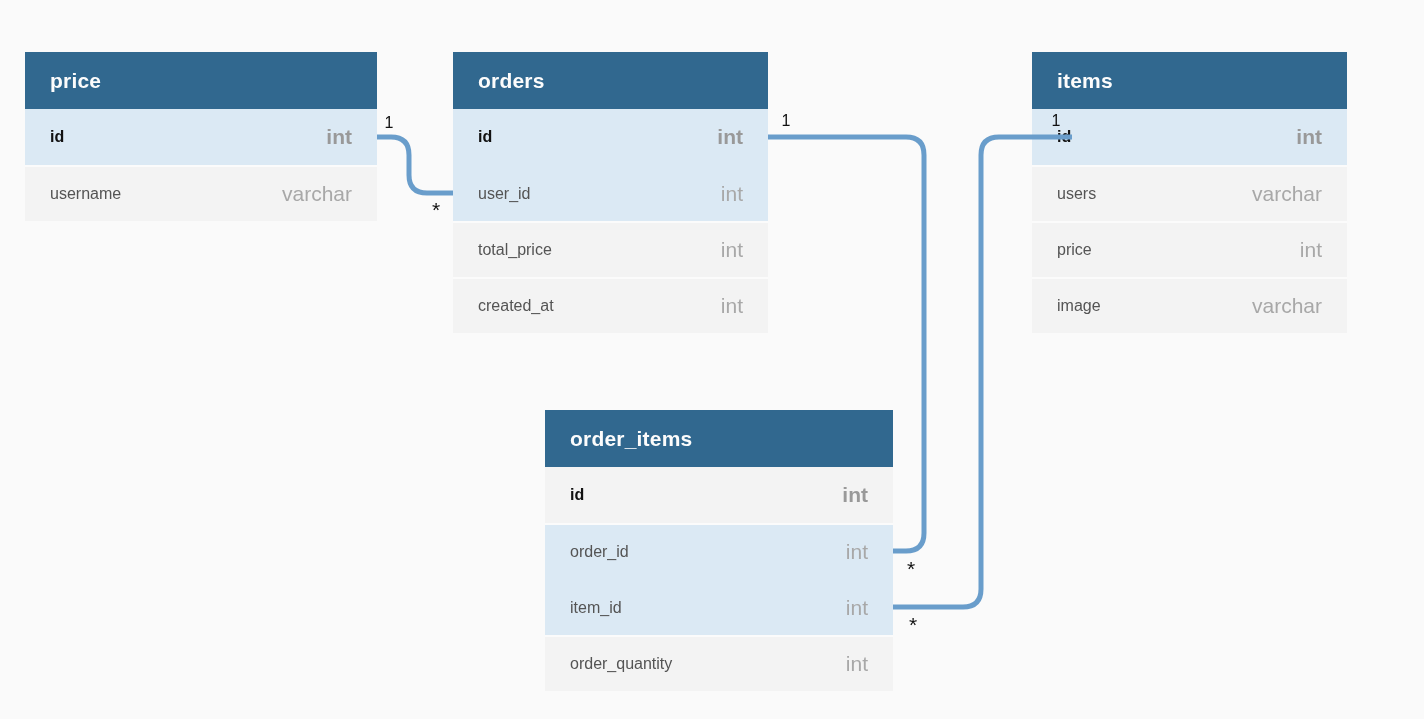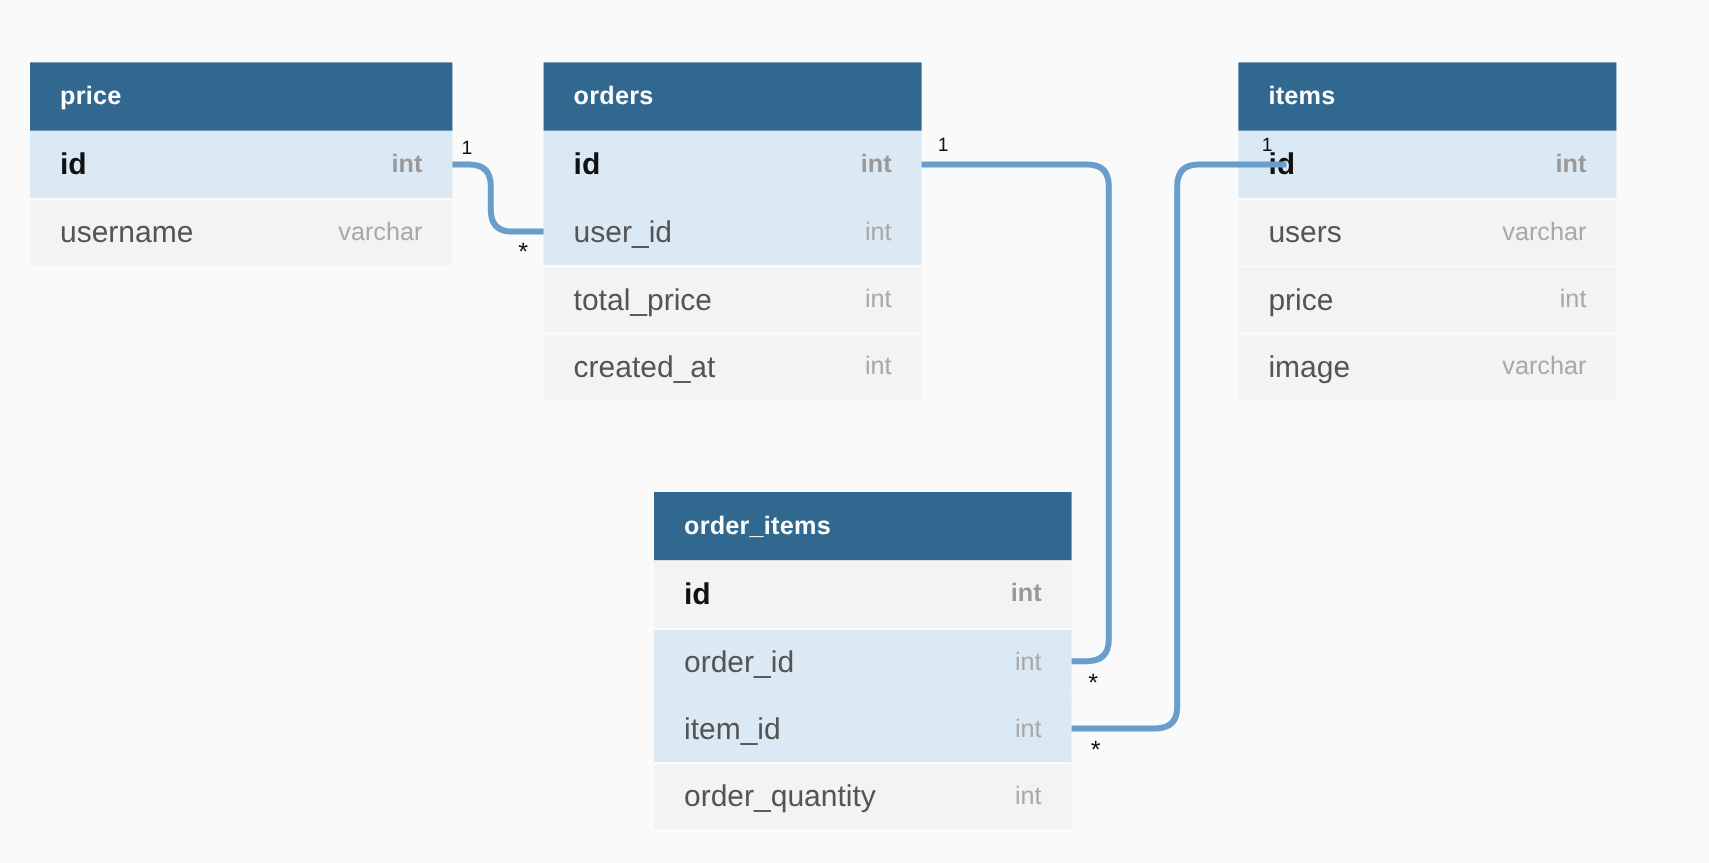--- a/index.html
+++ b/index.html
@@ -50,21 +50,21 @@
     background: var(--row-bg);
     display: flex;
     align-items: center;
     justify-content: space-between;
     padding: 0 25px;
   }
   .field + .field { border-top: 2px solid var(--row-sep); text-align: center; }
   .field.hl { background: var(--row-hl-bg); }
   .field.hl + .field.hl { border-top-color: var(--row-hl-bg); }
   .fname {
-    font-size: 25px;
+    font-size: 16px;
     color: var(--field-name);
     font-weight: 400;
   }
   .ftype {
     font-size: 21px;
     color: var(--field-type);
     font-weight: 400;
   }
   .field.pk .fname { color: var(--pk-name); font-weight: 700; }
   .field.pk .ftype { color: var(--pk-type); font-weight: 700; }

